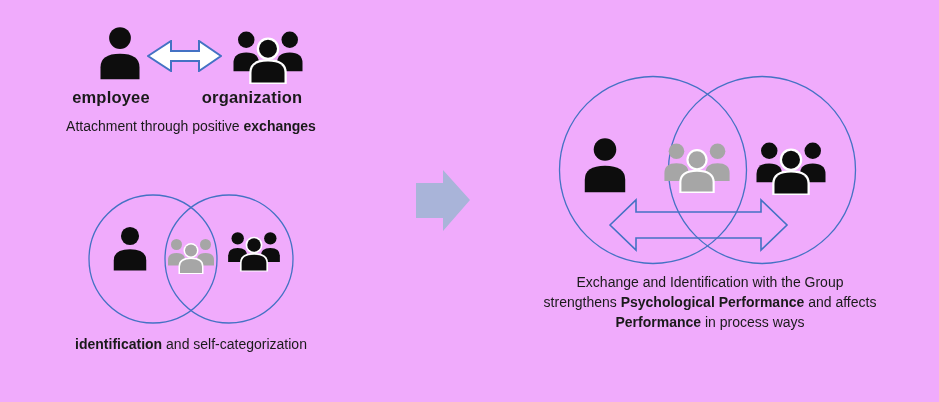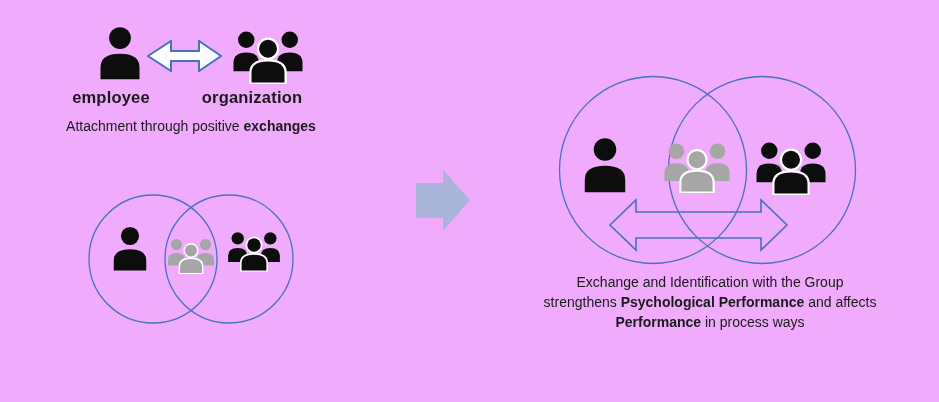--- a/index.html
+++ b/index.html
@@ -69,20 +69,21 @@
 
   <section class="abs" style="left:68px;top:190px;width:246px;height:196px">
     <svg class="abs" style="left:17px;top:2px" width="212" height="136" viewBox="0 0 212 136">
       <circle class="venn" cx="68" cy="67" r="64"></circle>
       <circle class="venn" cx="144" cy="67" r="64"></circle>
       <use href="#sym-person" x="25" y="34" width="40" height="45" class="ic-black"></use>
       <use href="#sym-group" x="82" y="46" width="48" height="36" class="ic-gray"></use>
       <use href="#sym-group" x="142" y="39" width="54" height="40.5" class="ic-black"></use>
     </svg>
     <div class="abs caption" style="left:0;top:144px;width:246px">
+        <div><b>identification</b><span> and self-categorization</span></div>
       </div>
   </section>
 
   <svg class="abs" style="left:412px;top:169px" width="58" height="63" viewBox="0 0 58 63">
     <path class="block-arrow" d="M4,14 H31 V1 L58,31 L31,62 V49 H4 Z"></path>
   </svg>
 
   <section class="abs" style="left:525px;top:74px;width:370px;height:266px">
     <svg class="abs" style="left:28px;top:0" width="310" height="197" viewBox="0 0 310 197">
       <circle class="venn" cx="100" cy="96" r="93.5"></circle>

